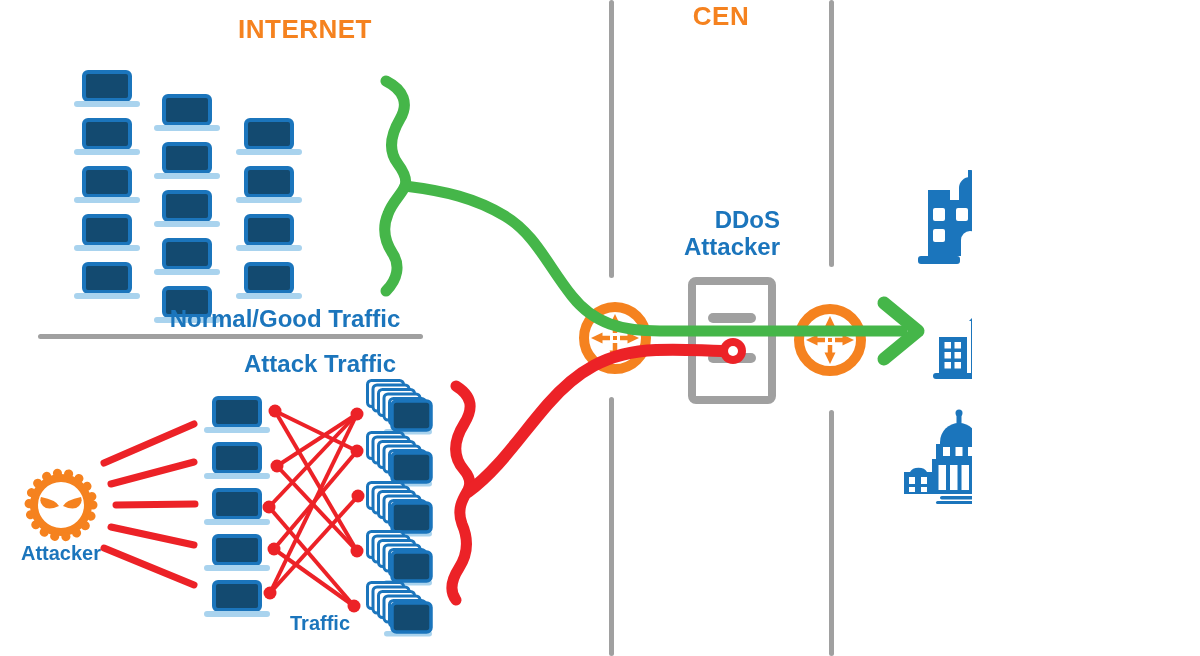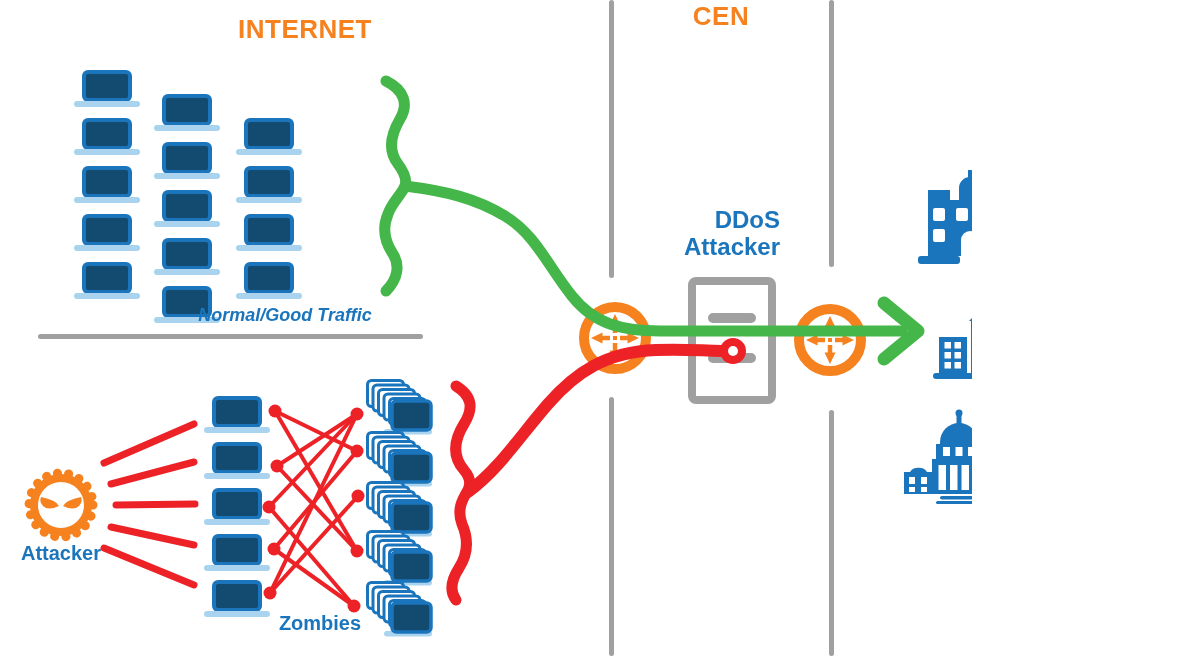--- a/index.html
+++ b/index.html
@@ -2,21 +2,21 @@
 <html><head>
 <meta charset="utf-8">
 <style>
   html,body{margin:0;padding:0;background:#fff;}
   #canvas{position:relative;width:972px;height:656px;background:#fff;overflow:hidden;
           font-family:"Liberation Sans",sans-serif;}
   .vdiv{position:absolute;width:5px;background:#A0A0A0;border-radius:3px;}
   .ztitle{position:absolute;transform:translateX(-50%);font-weight:bold;font-size:26px;
           color:#F5821F;white-space:nowrap;letter-spacing:.5px;}
   .blabel{position:absolute;transform:translateX(-50%);font-weight:bold;color:#1B75BC;white-space:nowrap;}
-  .lbl22{font-size:18px;font-style:italic;} .lbl20{font-size:20px;}
+  .lbl22{font-size:24px;} .lbl20{font-size:20px;}
   .hline{position:absolute;left:38px;top:334px;width:385px;height:5px;background:#A0A0A0;border-radius:3px;}
   .laptop{position:absolute;width:66px;height:38px;}
   .laptop .screen{position:absolute;left:8px;top:0;width:50px;height:32px;background:#134A70;
                   border:4px solid #1B75BC;border-radius:6px;box-sizing:border-box;}
   .laptop .base{position:absolute;left:0;top:31px;width:66px;height:6px;background:#A9D3EE;border-radius:3px;}
   .scrubtext{position:absolute;left:732px;top:206px;transform:translateX(-50%);text-align:right;
              font-weight:bold;font-size:24px;line-height:27px;color:#1B75BC;white-space:nowrap;}
   .scrubbox{position:absolute;left:688px;top:277px;width:72px;height:111px;border:8px solid #A0A0A0;border-radius:8px;}
   .scrubbar{position:absolute;left:12px;width:48px;height:10px;background:#A0A0A0;border-radius:5px;}
   svg{position:absolute;overflow:visible;}
@@ -118,20 +118,21 @@
       <div class="screen"></div>
       <div class="base"></div>
     </div>
   <div class="laptop" style="left:236px;top:262px">
       <div class="screen"></div>
       <div class="base"></div>
     </div>
 
   <div class="blabel lbl22" style="left:285px;top:305px">Normal/Good Traffic</div>
   <div class="hline"></div>
+  <div class="blabel lbl22" style="left:320px;top:350px">Attack Traffic</div>
 
   <svg class="micon" style="left:17px;top:461px" width="88" height="88" viewBox="-44 -44 88 88">
     <circle r="27" fill="#fff" stroke="#F5821F" stroke-width="8"></circle>
     <circle r="32" fill="none" stroke="#F5821F" stroke-width="9" stroke-dasharray="0.1 11.2" stroke-linecap="round"></circle>
     <path d="M-20,-8 Q-5,-5 -2,1 Q-13,6 -18,1 Q-22,-3 -20,-8 Z" fill="#F5821F"></path>
     <path d="M20,-8 Q5,-5 2,1 Q13,6 18,1 Q22,-3 20,-8 Z" fill="#F5821F"></path>
   </svg>
   <div class="blabel lbl20" style="left:61px;top:542px">Attacker</div>
 
   <div class="laptop" style="left:204px;top:396px">
@@ -163,21 +164,21 @@
     </svg>
   <svg class="micon" style="left:366px;top:481px" width="66" height="56">
       <use href="#zstack"></use>
     </svg>
   <svg class="micon" style="left:366px;top:530px" width="66" height="56">
       <use href="#zstack"></use>
     </svg>
   <svg class="micon" style="left:366px;top:581px" width="66" height="56">
       <use href="#zstack"></use>
     </svg>
-  <div class="blabel lbl20" style="left:320px;top:612px">Zombies</div>
+  <div class="blabel lbl20" style="left:320px;top:612px">Traffic</div>
 
   <div class="scrubtext">
     <div>DDoS</div>
     <div>Attacker</div>
   </div>
   <div class="scrubbox">
     <div class="scrubbar" style="top:28px"></div>
     <div class="scrubbar" style="top:68px"></div>
   </div>
 

